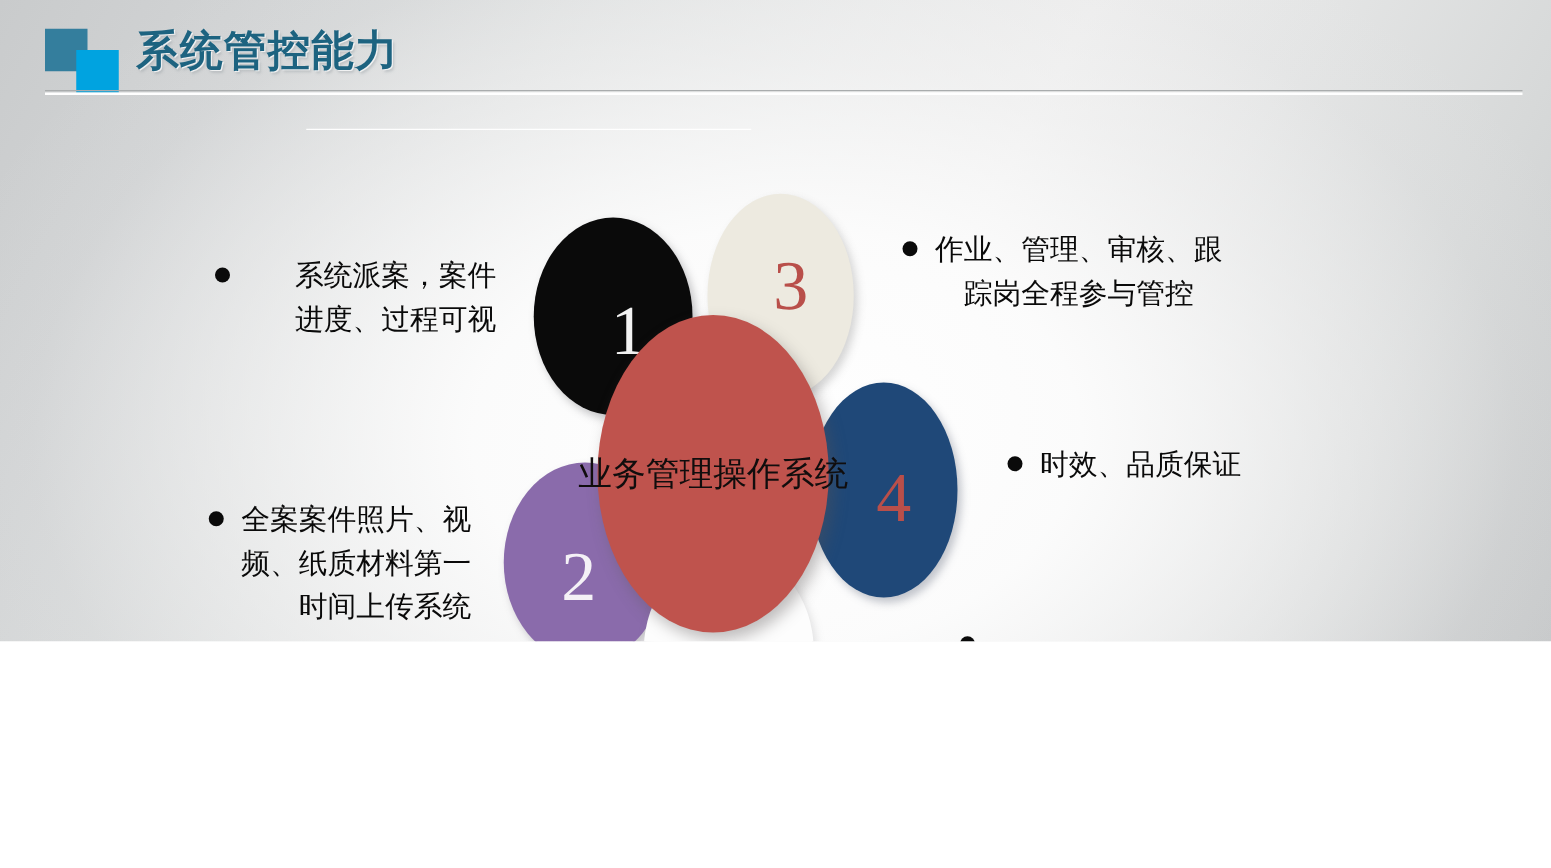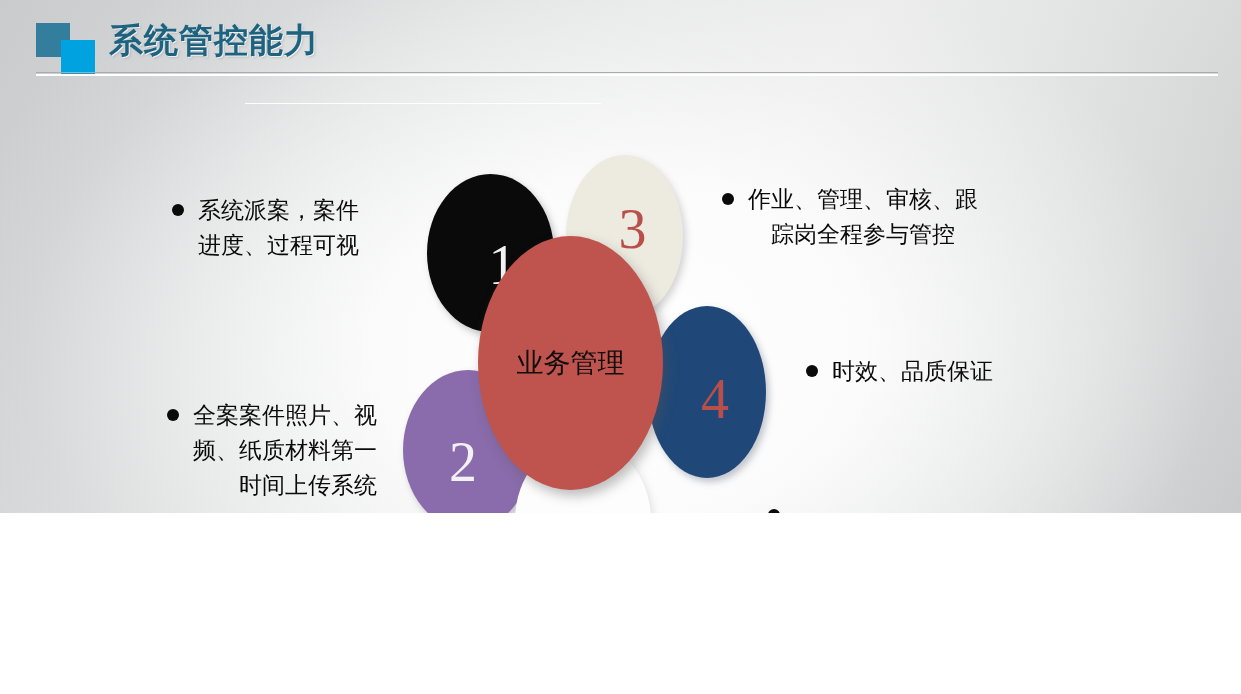--- a/index.html
+++ b/index.html
@@ -158,21 +158,21 @@
 
   .ell-5 {
     left: 515px; top: 440px;
     width: 136px; height: 161px;
     background: #fdfdfd;
     box-shadow: 2px 4px 8px rgba(140,140,145,0.28);
   }
   .ell-5 .num { color: #b94f4a; transform: translate(-3px, 23px); }
 
   .ell-center {
-    left: 478px; top: 236px;
+    left: 478px; top: 252px;
     width: 185px; height: 254px;
     background: #bf534d;
     box-shadow: 4px 6px 12px rgba(90,85,85,0.38);
     z-index: 5;
   }
   .ell-center .ctext {
     font-family: "Liberation Serif", "DejaVu Serif", serif;
     font-size: 27px;
     line-height: 1.42;
     color: #100d0d;
@@ -197,21 +197,21 @@
     border-radius: 50%;
     background: #0a0a0a;
     margin-top: 11px;
     margin-right: 14px;
   }
   .bullet .btxt {
     white-space: pre-line;
     text-shadow: 0 0 1px rgba(255,255,255,0.5);
   }
 
-  .b-left-1 { left: 172px; top: 193px; width: 238px; }
+  .b-left-1 { left: 172px; top: 203px; width: 238px; gap: 38px; }
   .b-left-1 .btxt { text-align: center; }
 
   .b-left-2 { left: 167px; top: 398px; width: 250px; }
   .b-left-2 .btxt { text-align: right; }
 
   .b-right-1 { left: 722px; top: 182px; width: 320px; }
   .b-right-1 .btxt { text-align: center; }
 
   .b-right-2 { left: 806px; top: 354px; width: 240px; }
   .b-right-2 .btxt { text-align: right; }
@@ -247,20 +247,21 @@
       <span class="num">2</span>
     </div>
     <div class="ell ell-4">
       <span class="num">4</span>
     </div>
     <div class="ell ell-5">
       <span class="num">5</span>
     </div>
     <div class="ell ell-center">
       <span class="ctext">业务管理</span>
+      <span class="ctext">操作系统</span>
     </div>
   </div>
 
   <div class="bullet b-left-1">
     <span class="dot"></span>
     <span class="btxt">系统派案，案件
 进度、过程可视</span>
   </div>
 
   <div class="bullet b-left-2">

